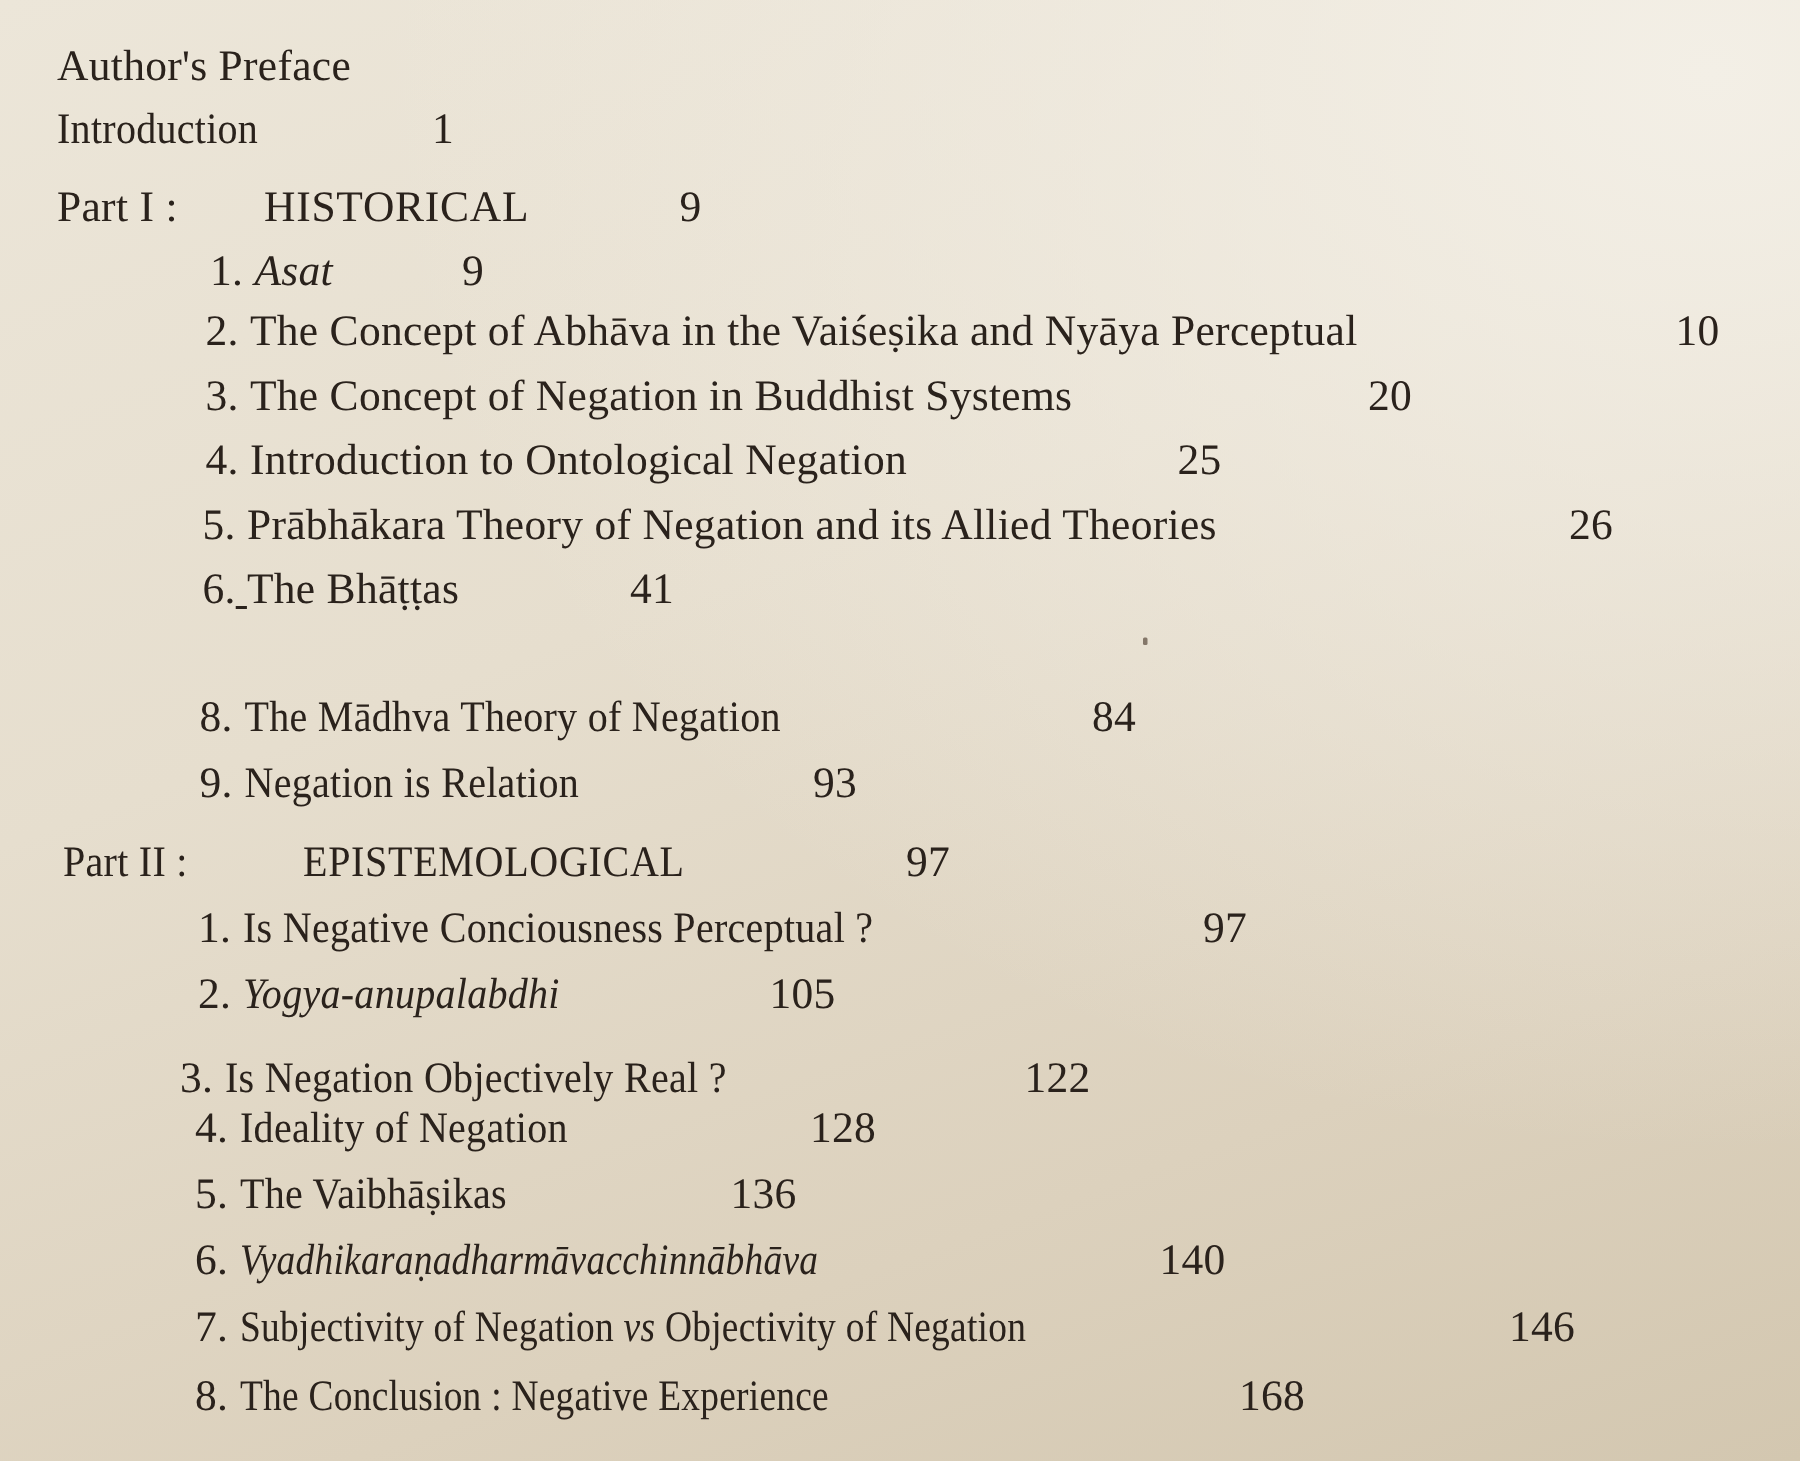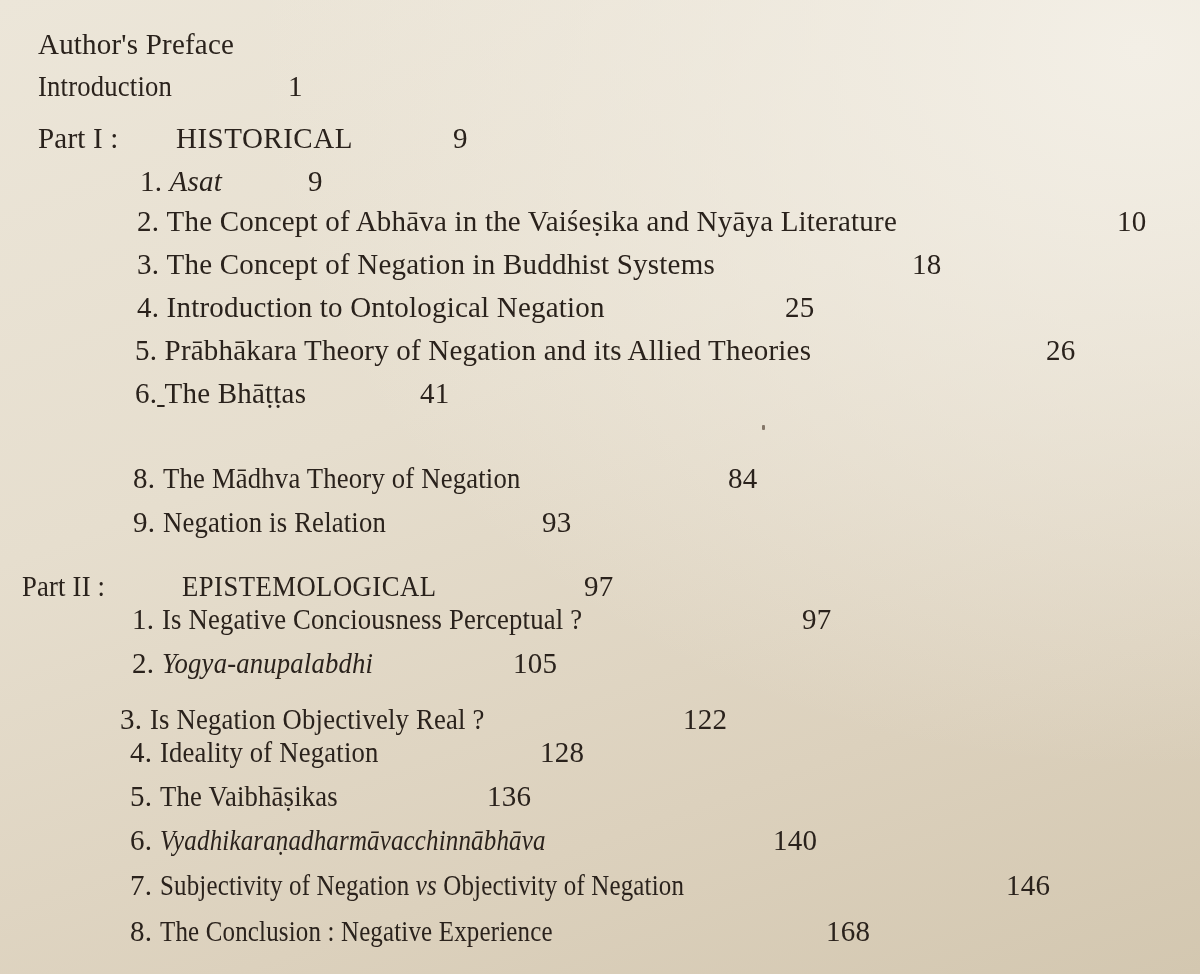--- a/index.html
+++ b/index.html
@@ -71,28 +71,28 @@
   </div>
 
   <div class="line" style="left:140px; top:167px;">
     <span class="num">1.</span>
     <span class="title it">Asat</span>
     <span class="page-no" style="left:168px;">9</span>
   </div>
 
   <div class="line" style="left:137px; top:207px;">
     <span class="num">2.</span>
-    <span class="title">The Concept of Abhāva in the Vaiśeṣika  and  Nyāya Literature</span>
+    <span class="title">The Concept of Abhāva in the Vaiśeṣika  and  Nyāya Perceptual</span>
     <span class="page-no" style="left:980px;">10</span>
   </div>
 
   <div class="line" style="left:137px; top:250px;">
     <span class="num">3.</span>
     <span class="title">The Concept of Negation in Buddhist Systems</span>
-    <span class="page-no" style="left:775px;">18</span>
+    <span class="page-no" style="left:775px;">20</span>
   </div>
 
   <div class="line" style="left:137px; top:293px;">
     <span class="num">4.</span>
     <span class="title">Introduction to Ontological Negation</span>
     <span class="page-no" style="left:648px;">25</span>
   </div>
 
   <div class="line" style="left:135px; top:336px;">
     <span class="num">5.</span>
@@ -113,21 +113,21 @@
     <span class="title narrow">The Mādhva Theory of Negation</span>
     <span class="page-no" style="left:595px;">84</span>
   </div>
 
   <div class="line" style="left:133px; top:508px;">
     <span class="num">9.</span>
     <span class="title narrow">Negation is Relation</span>
     <span class="page-no" style="left:409px;">93</span>
   </div>
 
-  <div class="line part" style="left:22px; top:561px;margin-top:11px;">
+  <div class="line part" style="left:42px; top:561px;">
     <span class="label narrow">Part II :</span>
     <span class="heading narrow" style="left:160px;">EPISTEMOLOGICAL</span>
     <span class="page-no" style="left:562px;">97</span>
   </div>
 
   <div class="line" style="left:132px; top:605px;">
     <span class="num">1.</span>
     <span class="title narrow">Is Negative Conciousness Perceptual ?</span>
     <span class="page-no" style="left:670px;">97</span>
   </div>

